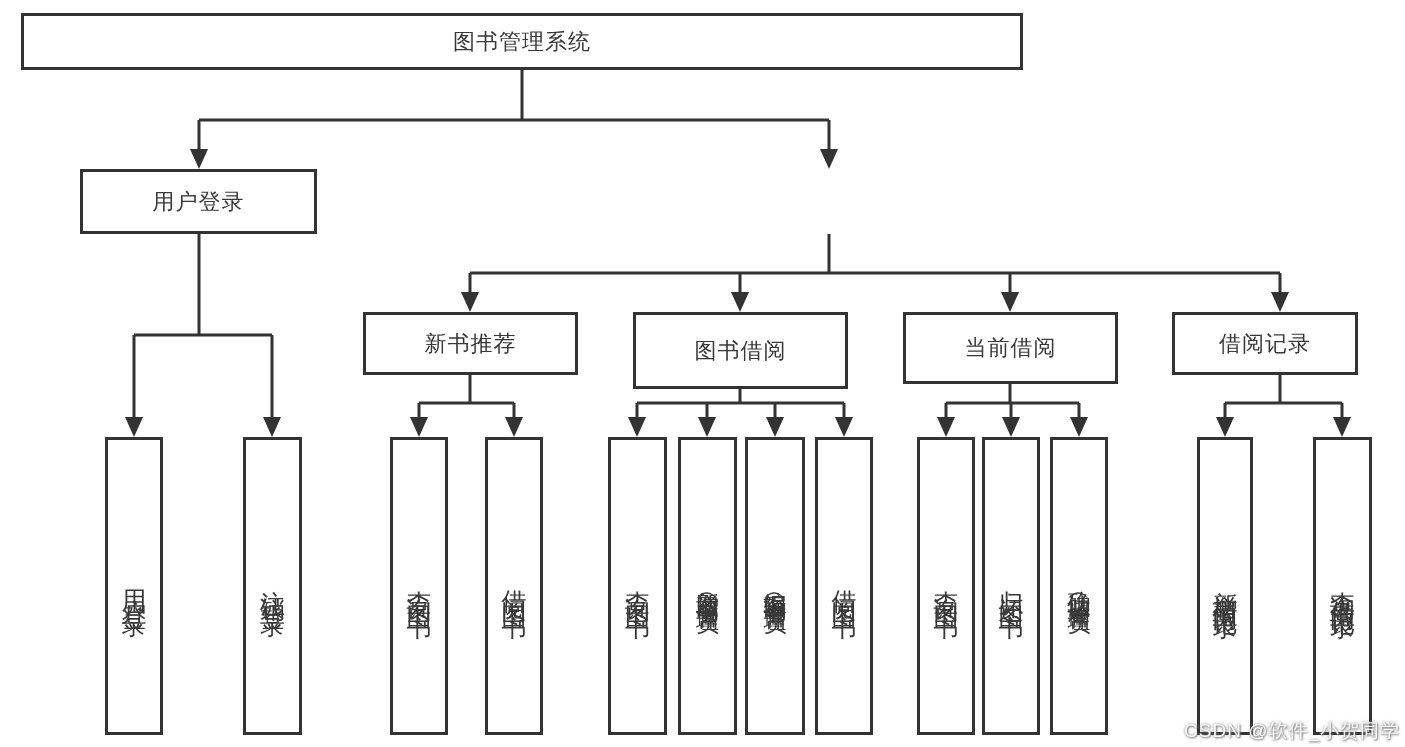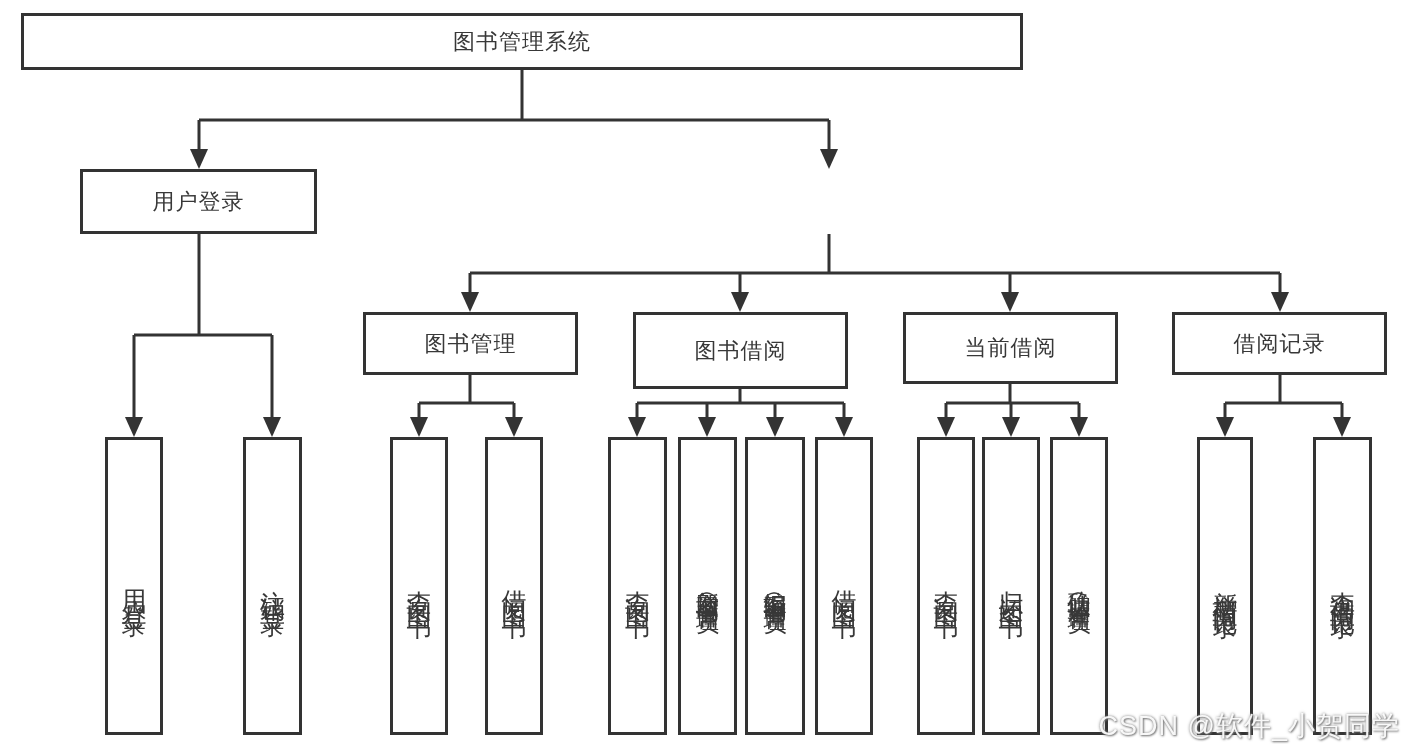--- a/index.html
+++ b/index.html
@@ -26,38 +26,38 @@
   }
   .vbox.med{letter-spacing:5px;}
   .vbox.long{font-size:23px;letter-spacing:3px;}
   
   .n-root{left:21px;top:13px;width:1002px;height:57px;}
   .n-l2a{left:80px;top:169px;width:237px;height:65px;}
   .n-l2b{left:711px;top:169px;width:236px;height:65px;}
   .n-l3a{left:363px;top:312px;width:215px;height:63px;}
   .n-l3b{left:633px;top:312px;width:215px;height:77px;}
   .n-l3c{left:903px;top:312px;width:215px;height:72px;}
-  .n-l3d{left:1172px;top:312px;width:215px;height:63px;}
+  .n-l3d{left:1172px;top:312px;width:186px;height:63px;}
   .leaf{top:437px;height:298px;}
   .lf1{left:105px;width:58px;}
   .lf2{left:243px;width:59px;}
   .lf3{left:390px;width:58px;}
   .lf4{left:485px;width:58px;}
   .lf5{left:608px;width:59px;}
   .lf6{left:678px;width:59px;}
   .lf7{left:745px;width:60px;}
   .lf8{left:815px;width:58px;}
   .lf9{left:917px;width:58px;}
   .lf10{left:982px;width:58px;}
   .lf11{left:1050px;width:58px;}
   .lf12{left:1197px;width:56px;}
   .lf13{left:1313px;width:59px;}
   .watermark{
     position:absolute;right:5px;bottom:3px;z-index:5;
-    font-size:27px;letter-spacing:1px;color:rgba(255,255,255,0.92);
+    font-size:19px;letter-spacing:1px;color:rgba(255,255,255,0.92);
     text-shadow:0 0 3px rgba(130,130,130,0.95),1px 1px 2px rgba(105,105,105,0.85);
     white-space:nowrap;
     margin-left:28px;
   }
 </style>
 </head>
 <body>
 
 <div class="stage">
 
@@ -98,21 +98,21 @@
       <polygon points="1070,417 1088,417 1079,437"></polygon>
       <polygon points="1216,417 1234,417 1225,437"></polygon>
       <polygon points="1333,417 1351,417 1342,437"></polygon>
     </g>
   </svg>
 
   <div class="box hbox n-root">图书管理系统</div>
 
   <div class="box hbox n-l2a">用户登录</div>
 
-  <div class="box hbox n-l3a">图书管理</div>
+  <div class="box hbox n-l3a">新书推荐</div>
   <div class="box hbox n-l3b">图书借阅</div>
   <div class="box hbox n-l3c">当前借阅</div>
   <div class="box hbox n-l3d">借阅记录</div>
 
   <div class="box vbox leaf lf1">用户登录</div>
   <div class="box vbox leaf lf2">注销登录</div>
 
   <div class="box vbox leaf lf3">查询图书</div>
   <div class="box vbox leaf lf4">借阅图书</div>
 

